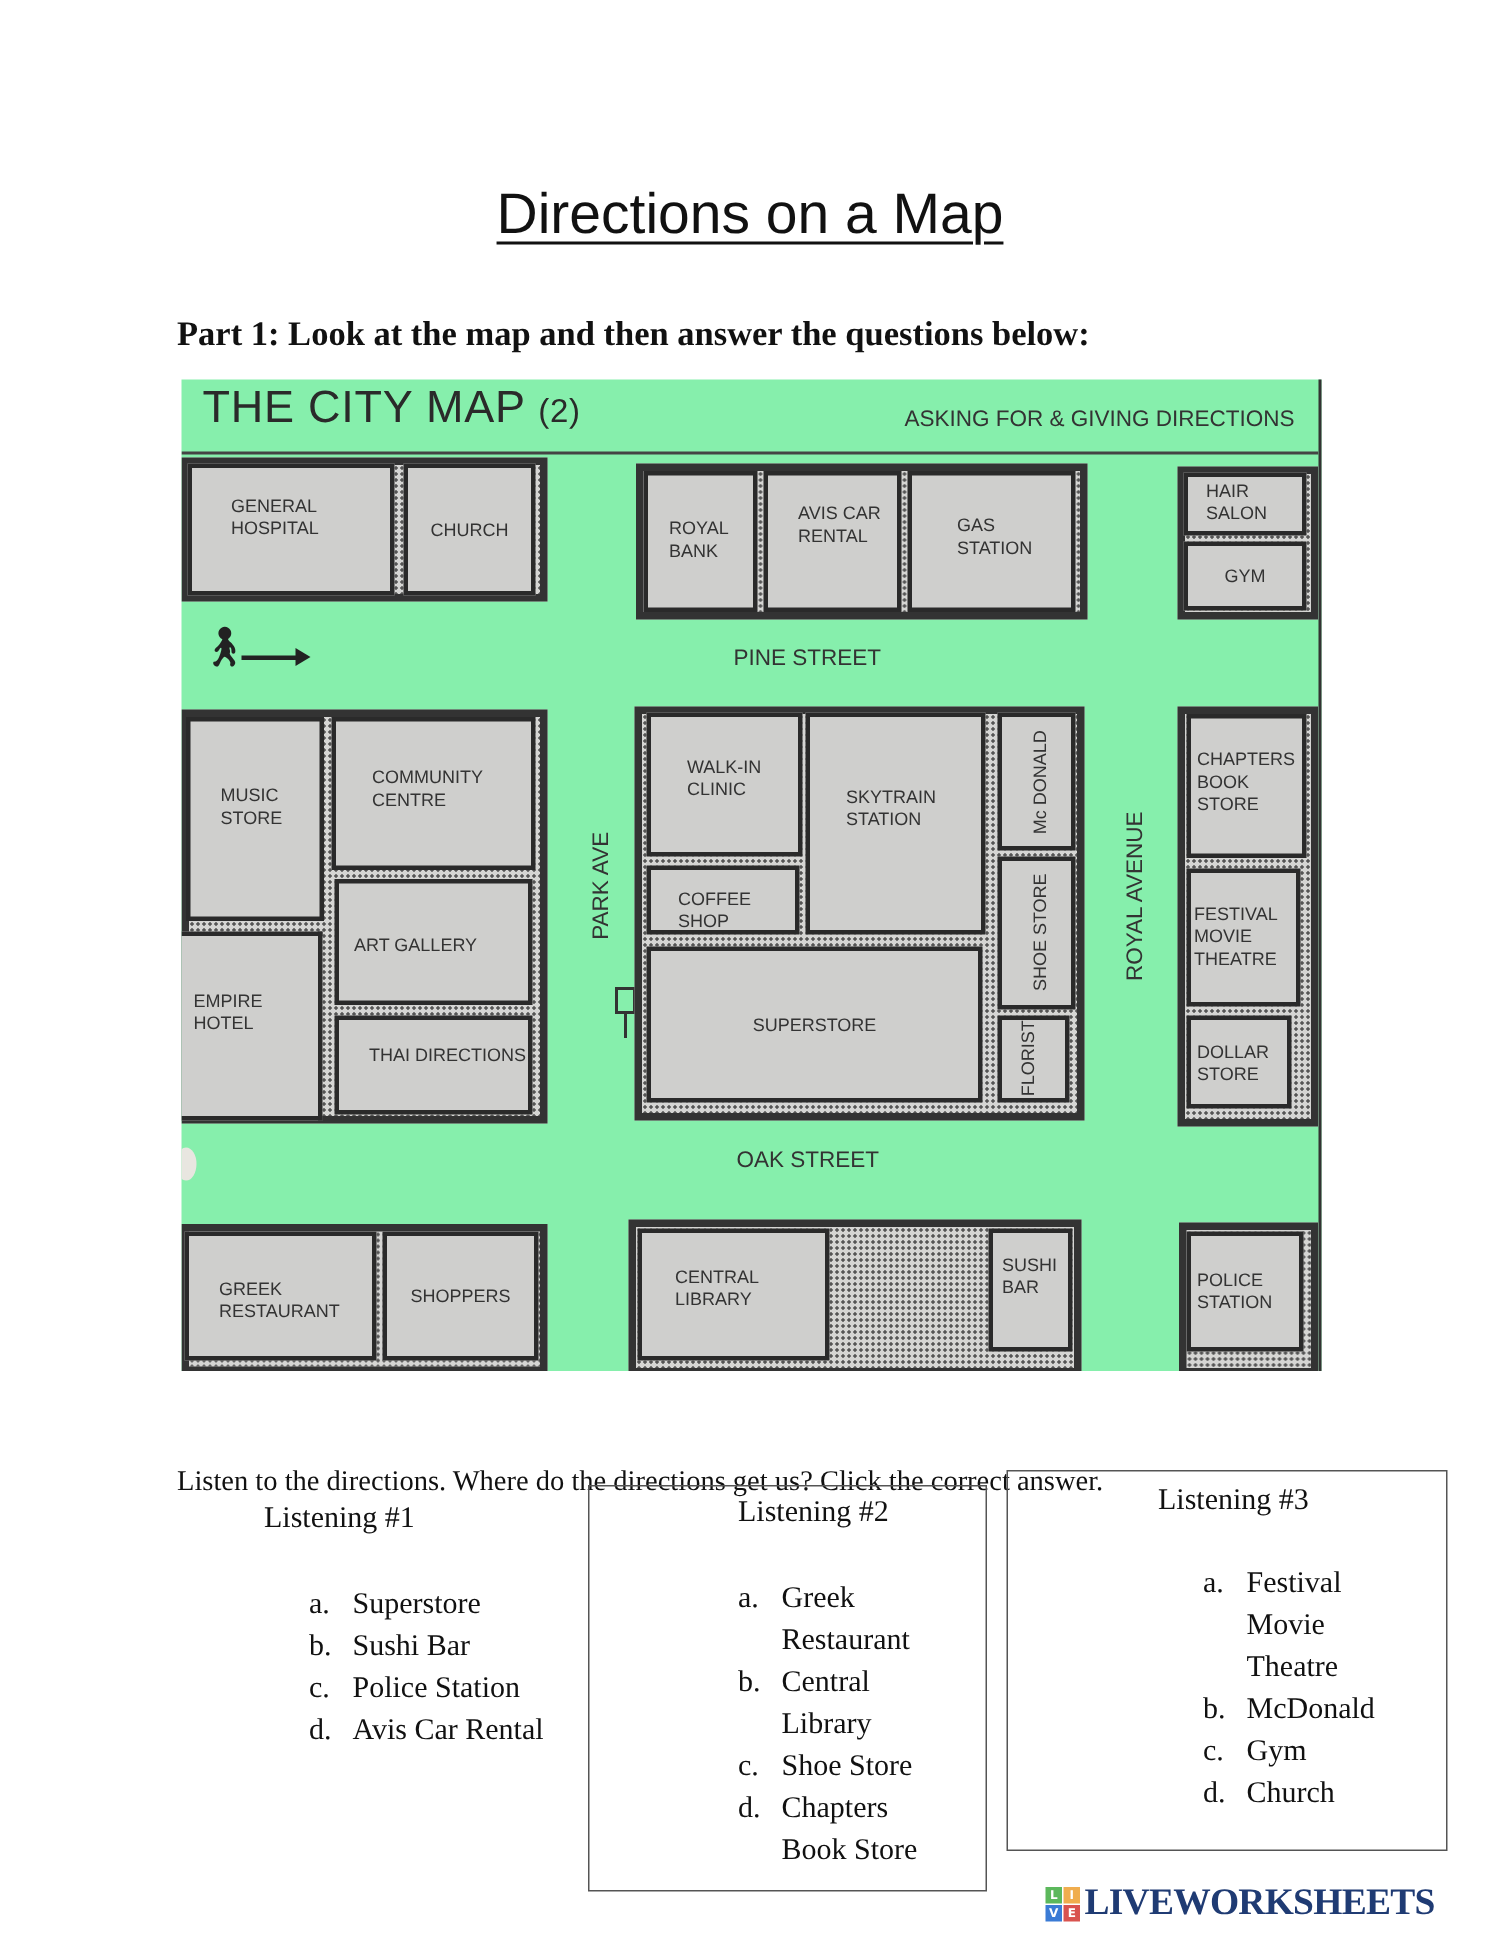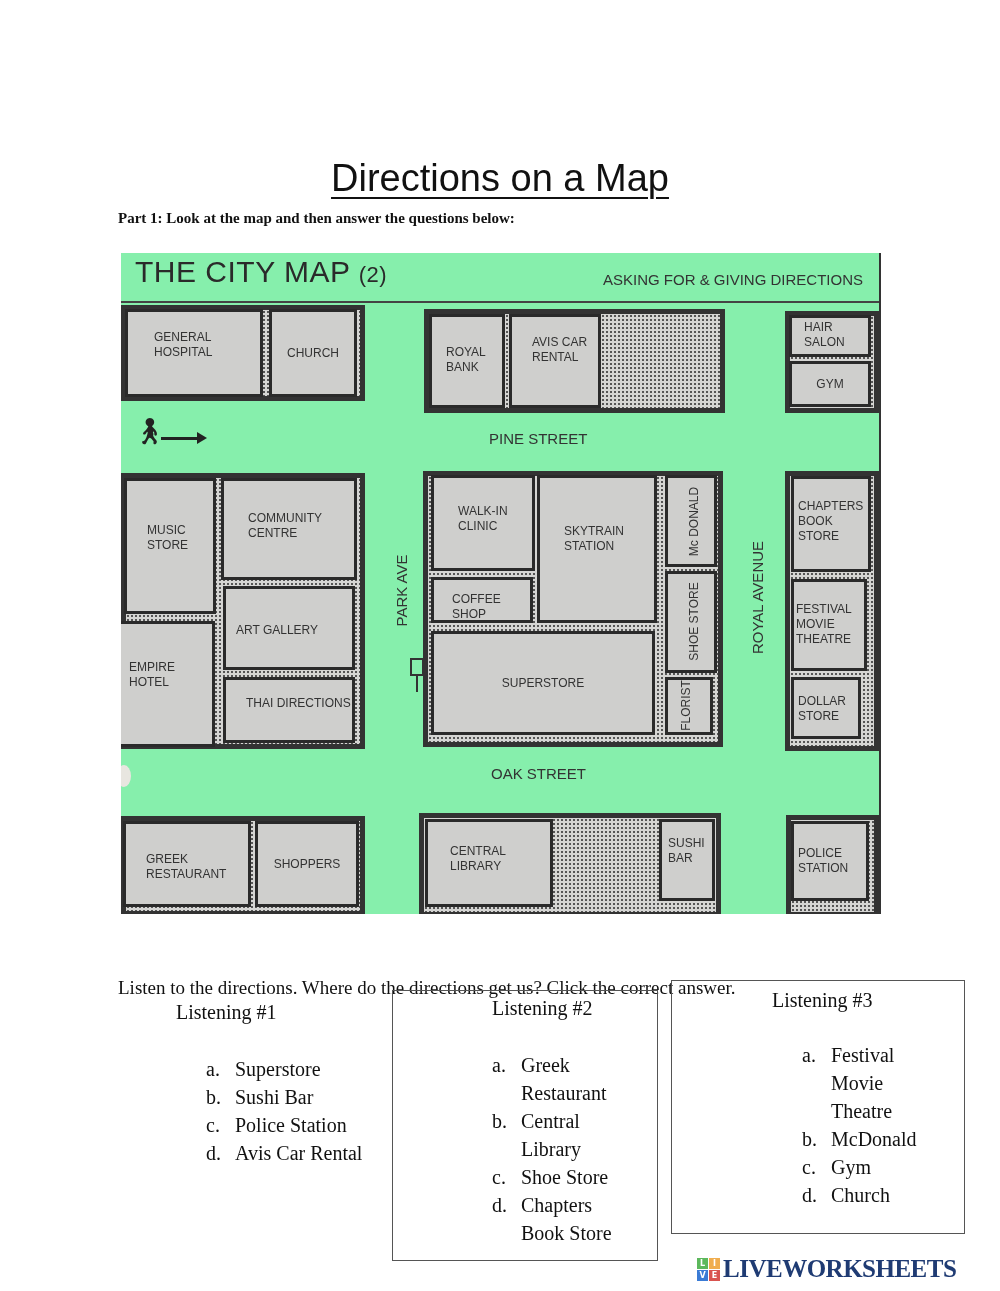--- a/index.html
+++ b/index.html
@@ -1,19 +1,19 @@
 <!DOCTYPE html>
 <html><head>
 <meta charset="utf-8">
 <style>
   html, body { margin:0; padding:0; }
   body { width:1000px; height:1291px; background:#ffffff; position:relative; overflow:hidden; font-family:"Liberation Serif", serif; color:#111; }
-  .title { position:absolute; left:0; width:1000px; top:122px; text-align:center; font-family:"Liberation Sans", sans-serif; font-size:38px; font-weight:normal;margin-top:35px; }
+  .title { position:absolute; left:0; width:1000px; top:122px; text-align:center; font-family:"Liberation Sans", sans-serif; font-size:38px; font-weight:normal; }
   .title span { text-decoration:underline; text-underline-offset:6px; text-decoration-thickness:2px; }
-  .part1 { position:absolute; left:118px; top:210px; font-size:15px; font-weight:bold; }
+  .part1 { position:absolute; left:118px; top:210px; font-size:23px; font-weight:bold; }
   .map { position:absolute; left:121px; top:253px; width:758px; height:661px; background:#86efac; border-right:2px solid #333; overflow:hidden; font-family:"Liberation Sans", sans-serif; color:#333; }
   .map-title { position:absolute; left:14px; top:2px; font-size:30px; color:#2a2a2a; letter-spacing:0.5px; }
   .map-title small { font-size:22px; }
   .map-sub { position:absolute; right:16px; top:18px; font-size:15px; color:#333; }
   .map-topline { position:absolute; left:0; right:0; top:48px; height:2px; background:#444; }
   .block { position:absolute; border:5px solid #333; background:#d5d5d3;
            background-image: radial-gradient(#555 1px, transparent 1.2px); background-size:4px 4px; box-sizing:border-box; }
   .b { position:absolute; border:3px solid #2a2a2a; background:#cfcfcd; box-sizing:border-box; font-size:12px; line-height:15px; color:#333; padding:4px; }
   .b.c { display:flex; align-items:center; justify-content:center; text-align:center; }
   .vtxt { position:absolute; transform:rotate(-90deg); transform-origin:center; white-space:nowrap; font-size:12px; }
@@ -50,20 +50,21 @@
   <div class="hole" style="top:107px"></div>
   <div class="hole" style="top:512px"></div>
 
   <div class="block" style="left:0;top:52px;width:244px;height:96px"></div>
   <div class="b" style="left:4px;top:56px;width:138px;height:88px;padding:18px 0 0 26px">GENERAL HOSPITAL</div>
   <div class="b c" style="left:148px;top:56px;width:88px;height:88px">CHURCH</div>
 
   <div class="block" style="left:303px;top:56px;width:301px;height:104px"></div>
   <div class="b" style="left:308px;top:61px;width:76px;height:94px;padding:28px 0 0 14px">ROYAL BANK</div>
   <div class="b" style="left:388px;top:61px;width:92px;height:94px;padding:18px 0 0 20px;width:92px">AVIS CAR RENTAL</div>
+  <div class="b" style="left:484px;top:61px;width:112px;height:94px;padding:26px 0 0 30px">GAS STATION</div>
 
   <div class="block" style="left:664px;top:58px;width:94px;height:102px"></div>
   <div class="b" style="left:668px;top:62px;width:82px;height:42px;padding:2px 0 0 12px">HAIR SALON</div>
   <div class="b c" style="left:668px;top:108px;width:82px;height:46px">GYM</div>
 
   <div class="walker">🚶︎</div>
   <div class="arrow"></div>
   <div class="street" style="left:368px;top:177px">PINE STREET</div>
 
   <div class="block" style="left:0;top:220px;width:244px;height:276px"></div>

